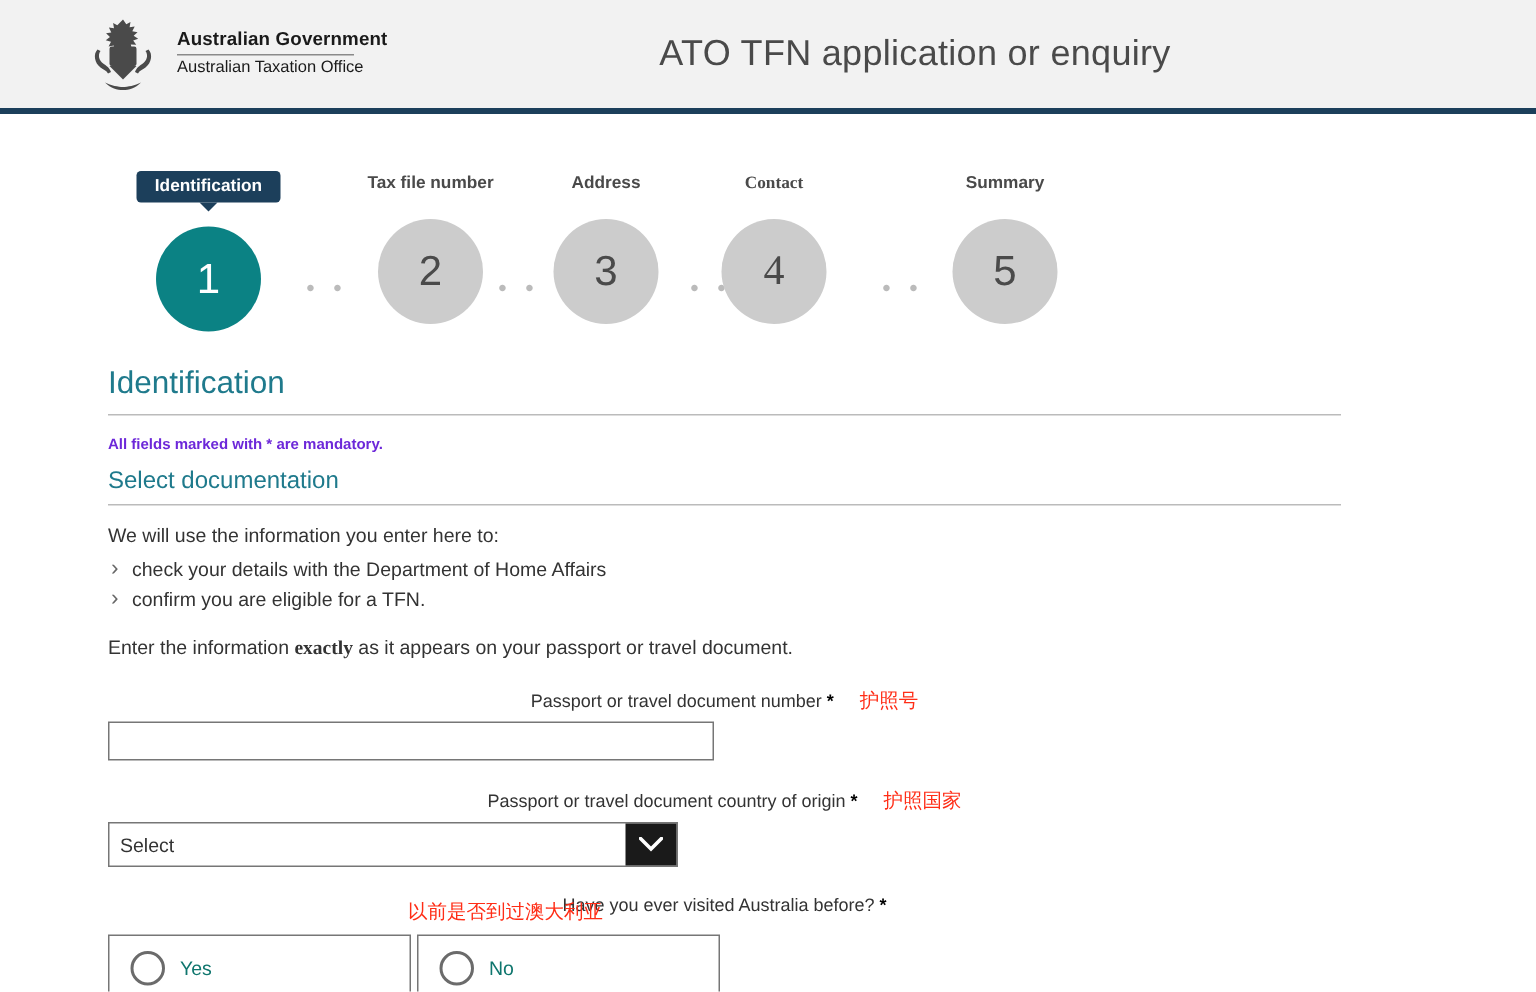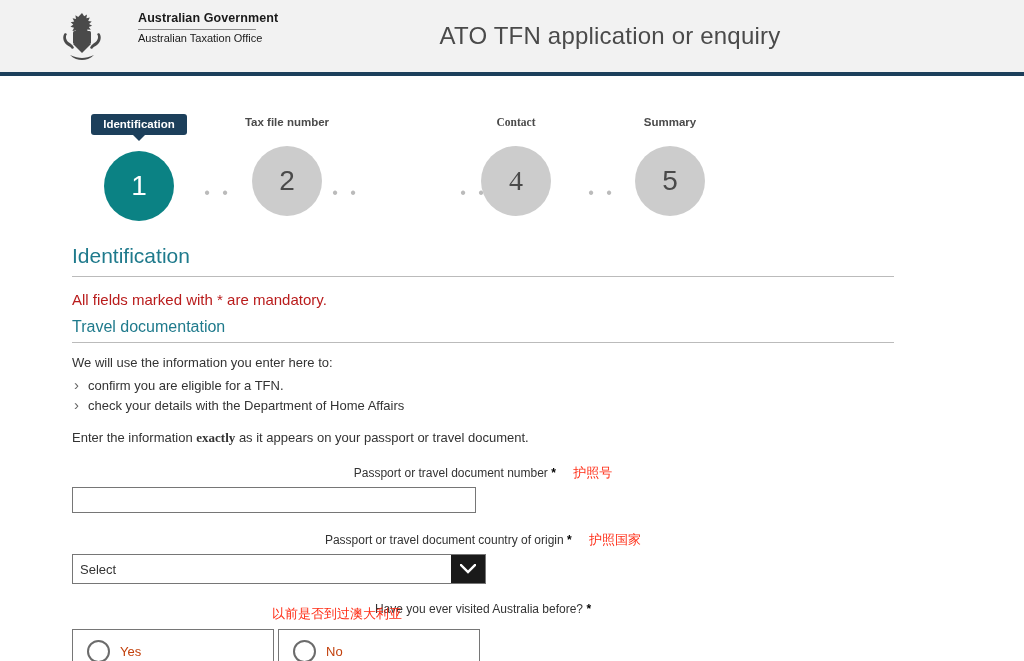--- a/index.html
+++ b/index.html
@@ -21,22 +21,21 @@
     height: 72px;
     background: #f2f2f2;
     display: flex;
     align-items: center;
     position: relative;
     border-bottom: 4px solid #1c3f5b;
   }
   .crest {
     margin-left: 56px;
     display: flex;
-    align-items: flex-start;
-    gap: 20px;
+    align-items: center;
   }
   .crest-img {
     width: 52px;
     height: 50px;
     position: relative;
   }
   .crest-img svg { display: block; }
   .gov-text {
     margin-left: 10px;
     line-height: 1.25;
@@ -142,23 +141,23 @@
   }
   h1.section-title {
     font-size: 21px;
     font-weight: normal;
     color: #1f7a8c;
     margin: 0 0 6px 0;
     padding-bottom: 8px;
     border-bottom: 1px solid #bbbbbb;
   }
   .mandatory {
-    font-size: 15px;
-    font-weight: normal;
-    color: #b91c1c;
+    font-size: 10px;
+    font-weight: bold;
+    color: #6d28d9;
     margin: 14px 0 10px 0;
   }
   h2.sub-title {
     font-size: 16px;
     font-weight: normal;
     color: #1f7a8c;
     margin: 0 0 4px 0;
     padding-bottom: 6px;
     border-bottom: 1px solid #bbbbbb;
   }
@@ -213,21 +212,21 @@
     width: 404px;
     height: 26px;
     border: 1px solid #767676;
     background: #ffffff;
     font-size: 13px;
     padding: 0 6px;
     box-sizing: border-box;
     outline: none;
   }
   .select-wrap {
-    width: 414px;
+    width: 380px;
     height: 30px;
     border: 1px solid #767676;
     display: flex;
     align-items: stretch;
     background: #fff;
     box-sizing: border-box;
   }
   .select-value {
     flex: 1;
     font-size: 13px;
@@ -263,21 +262,21 @@
     width: 19px;
     height: 19px;
     border-radius: 50%;
     border: 2px solid #6b6b6b;
     margin-left: 14px;
     background: #fff;
     flex: none;
   }
   .radio-text {
     font-size: 13px;
-    color: #c2410c;
+    color: #0f766e;
     margin-left: 10px;
   }
 </style>
 </head>
 <body>
 
 <div class="header">
   <div class="crest">
     <div class="crest-img">
       <svg width="52" height="50" viewBox="0 0 52 50" aria-hidden="true">
@@ -307,47 +306,51 @@
     <div class="step-circle">1</div>
   </div>
   <div class="dots" style="left:128px;">• •</div>
 
   <div class="step" style="left:148px;">
     <div class="step-label">Tax file number</div>
     <div class="step-circle">2</div>
   </div>
   <div class="dots" style="left:256px;">• •</div>
 
+  <div class="step" style="left:265px;">
+    <div class="step-label">Address</div>
+    <div class="step-circle">3</div>
+  </div>
   <div class="dots" style="left:384px;">• •</div>
 
   <div class="step" style="left:377px;font-family:Liberation Serif, serif;">
     <div class="step-label">Contact</div>
     <div class="step-circle">4</div>
   </div>
   <div class="dots" style="left:512px;">• •</div>
 
   <div class="step" style="left:531px;">
     <div class="step-label">Summary</div>
     <div class="step-circle">5</div>
   </div>
 </div>
 
 <div class="content">
 
   <h1 class="section-title">Identification</h1>
 
   <div class="mandatory">All fields marked with * are mandatory.</div>
 
-  <h2 class="sub-title">Travel documentation</h2>
+  <h2 class="sub-title">Select documentation</h2>
 
   <div class="para">We will use the information you enter here to:</div>
 
   <ul class="bullets">
+    <li>check your details with the Department of Home Affairs</li>
     <li>confirm you are eligible for a TFN.</li>
-    <li>check your details with the Department of Home Affairs</li>
   </ul>
 
   <div class="para exact"><span>Enter the information </span><b>exactly</b><span> as it appears on your passport or travel document.</span></div>
 
   <div class="field">
     <div class="field-label">
       <span>Passport or travel document number</span>
       <span class="req">*</span>
       <span class="cn-note">护照号</span>
     </div>

